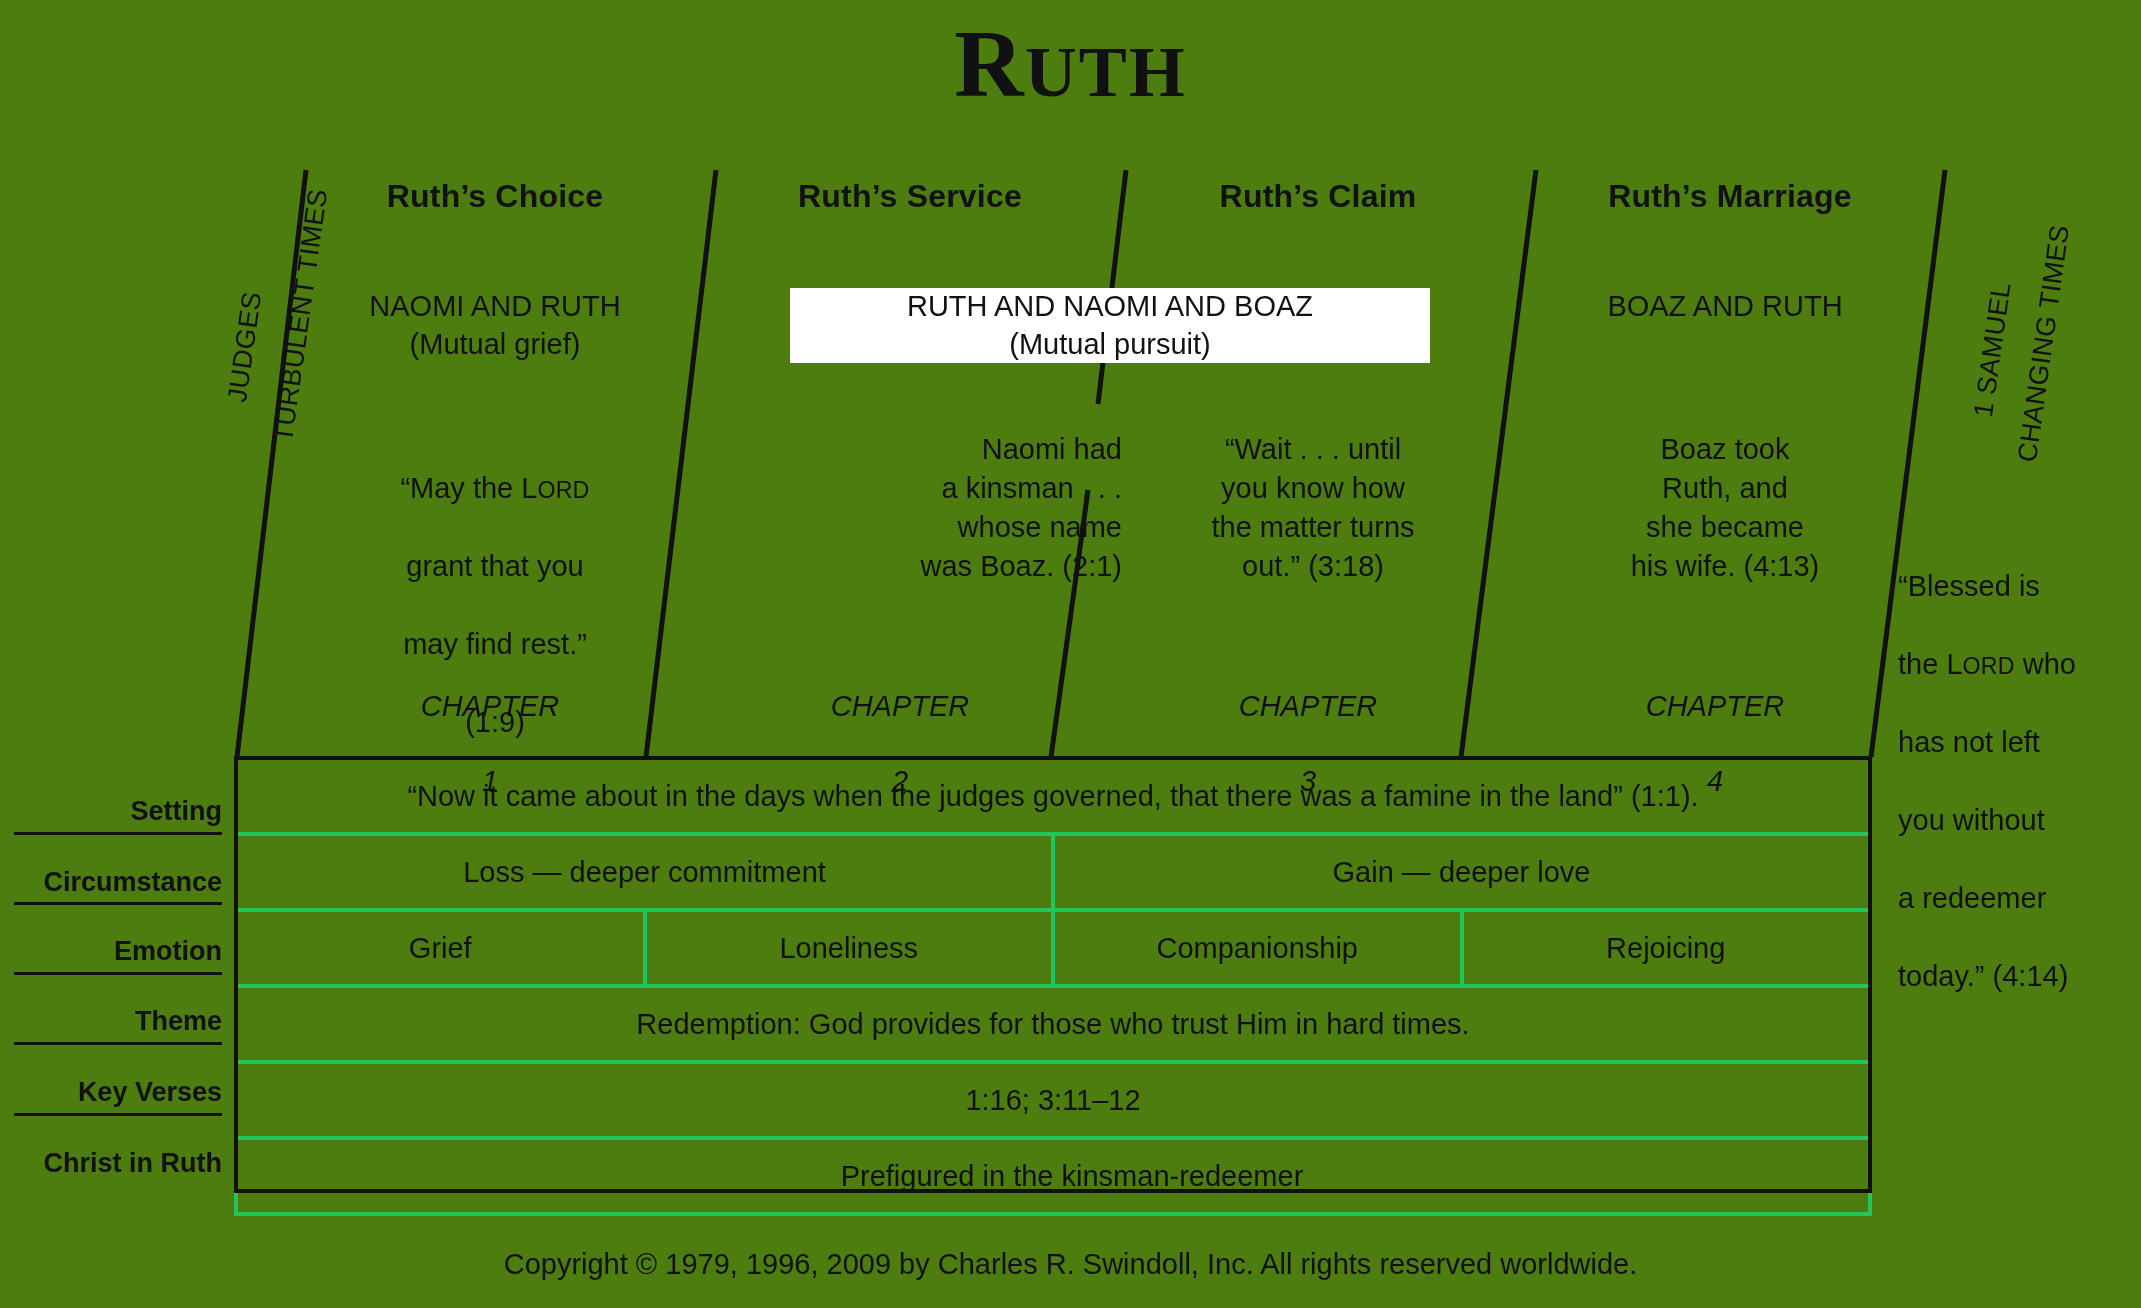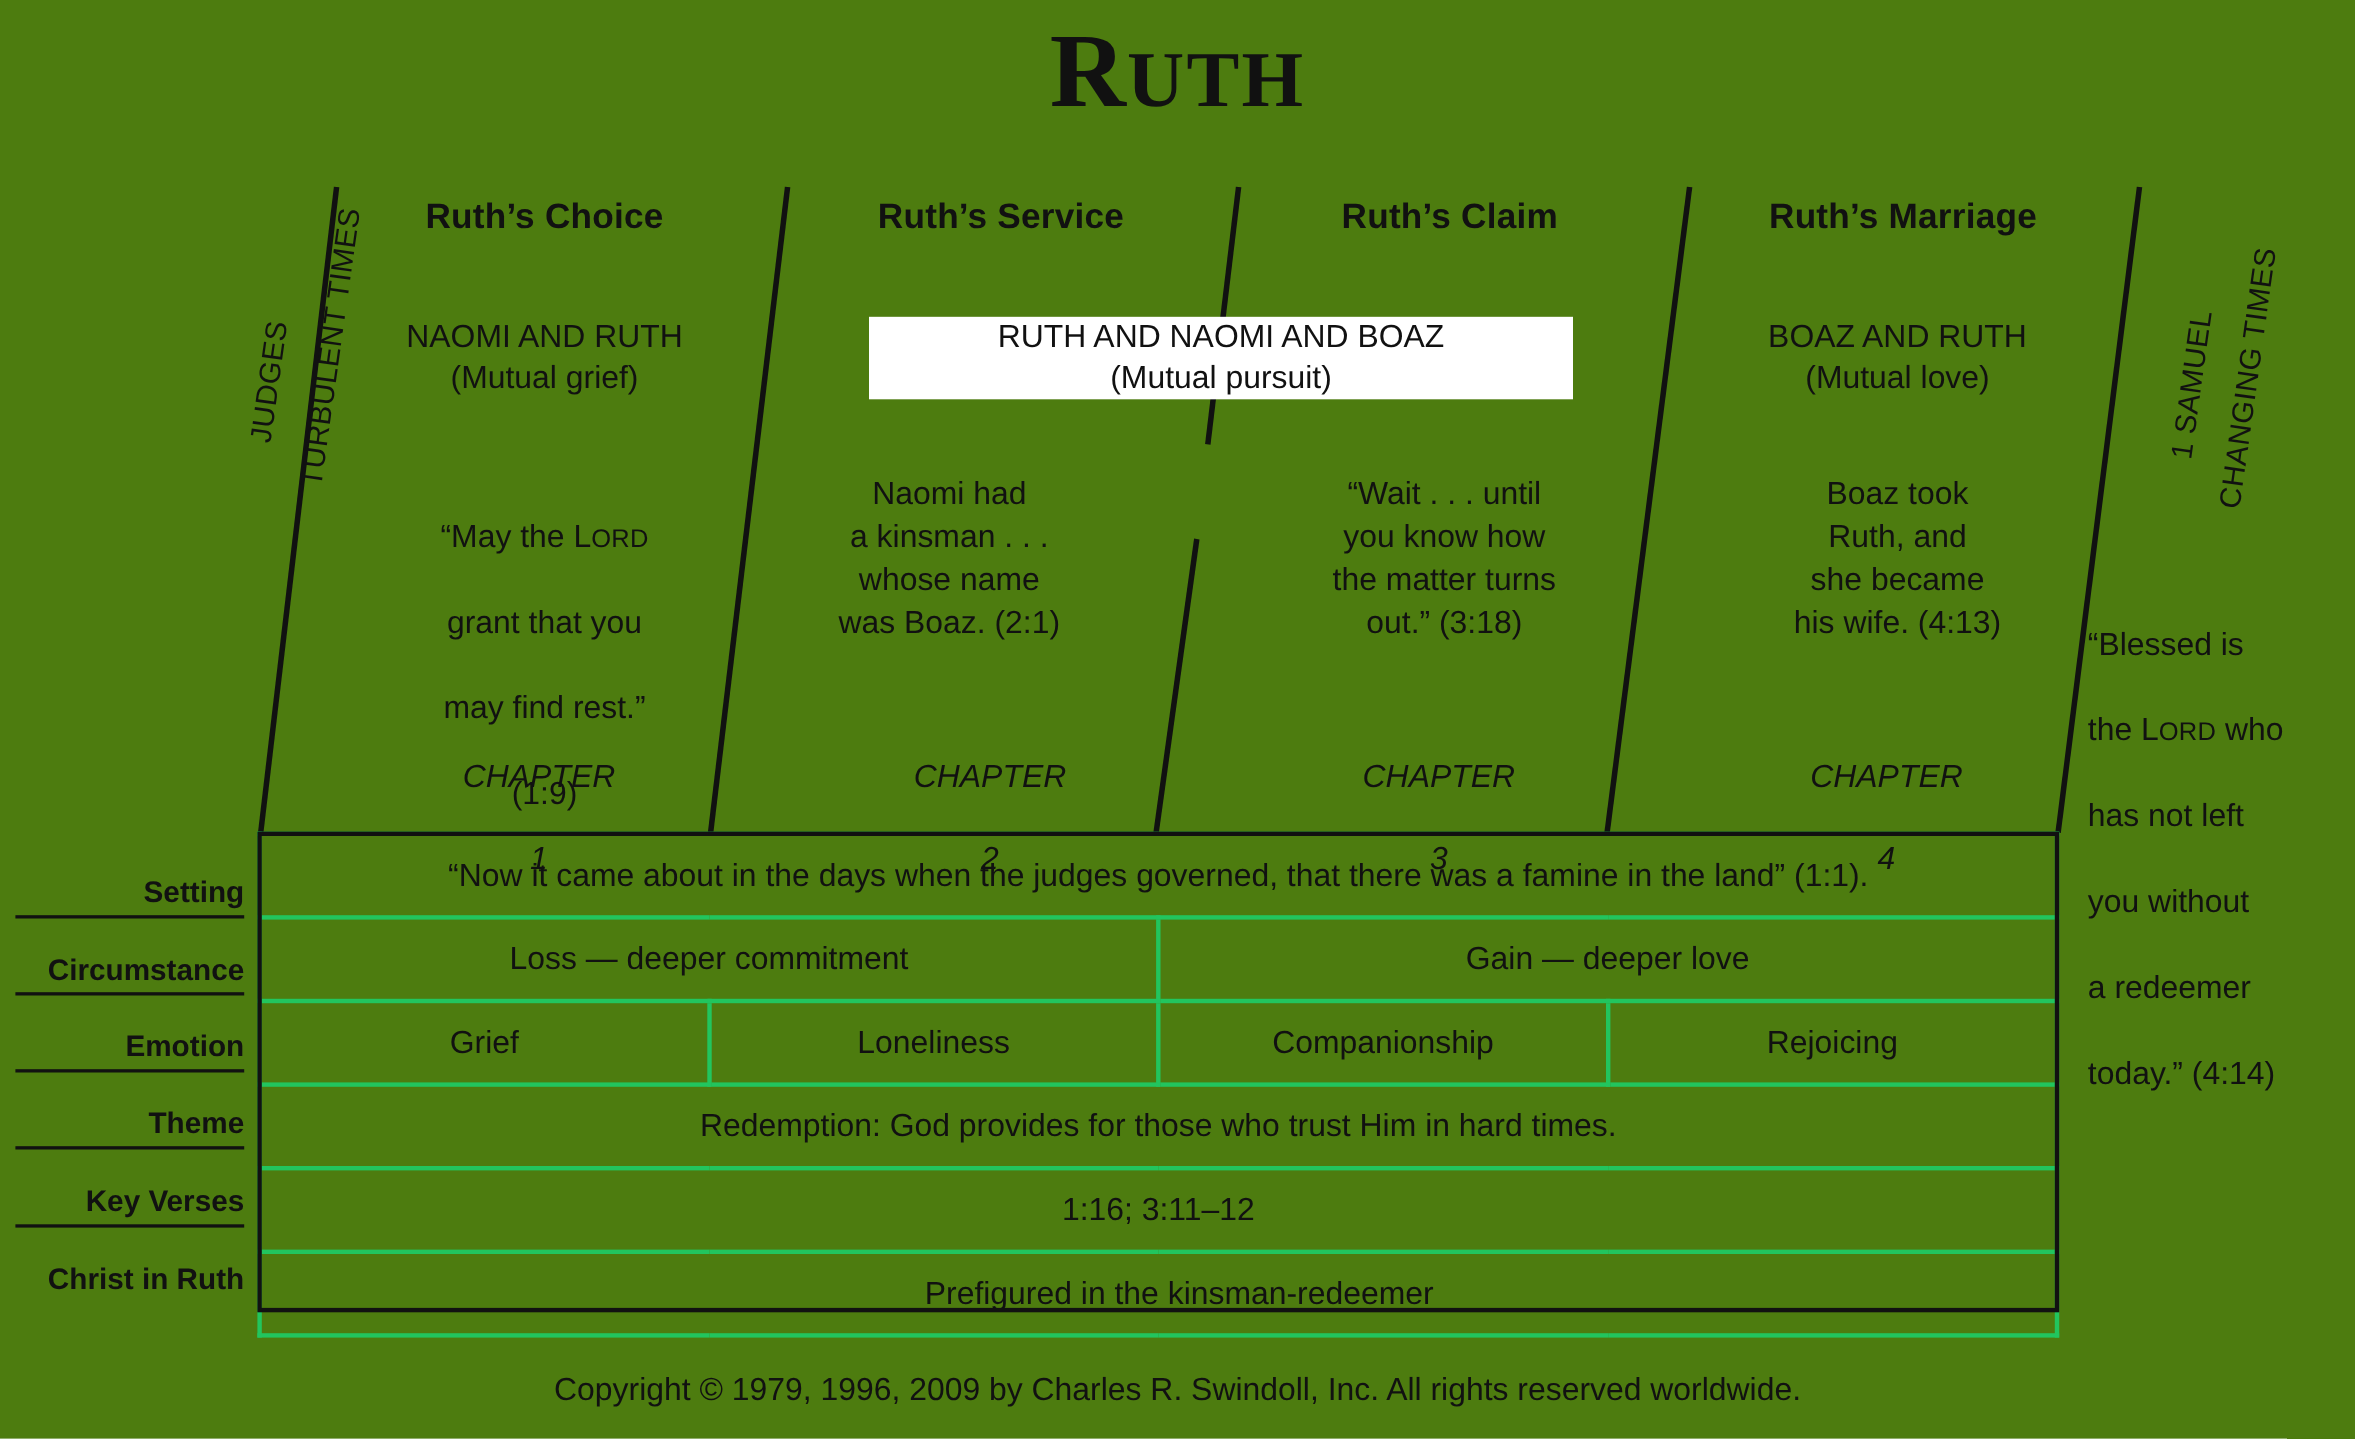--- a/index.html
+++ b/index.html
@@ -216,21 +216,21 @@
     <div>grant that you</div>
     <div>may find rest.”</div>
     <div>(1:9)</div>
   </div>
   <div class="col col-chapter" style="left:300px; top:650px; width:380px;">
     <div>CHAPTER</div>
     <div>1</div>
   </div>
 
   <div class="col col-head" style="left:720px; top:178px; width:380px;">Ruth’s Service</div>
-  <div class="col col-quote" style="left:668px; top:430px; width:390px;">Naomi had
+  <div class="col col-quote" style="left:732px; top:430px; width:390px;text-align:right;">Naomi had
 a kinsman . . .
 whose name
 was Boaz. (2:1)</div>
   <div class="col col-chapter" style="left:710px; top:650px; width:380px;">
     <div>CHAPTER</div>
     <div>2</div>
   </div>
 
   <div class="col col-head" style="left:1128px; top:178px; width:380px;">Ruth’s Claim</div>
   <div class="col col-quote" style="left:1118px; top:430px; width:390px;">“Wait . . . until
@@ -243,21 +243,20 @@
   </div>
 
   <div class="span-pair" style="left:790px; top:288px; width:640px;">
     <div>RUTH AND NAOMI AND BOAZ</div>
     <div>(Mutual pursuit)</div>
   </div>
 
   <div class="col col-head" style="left:1530px; top:178px; width:400px;">Ruth’s Marriage</div>
   <div class="col col-pair" style="left:1525px; top:288px; width:400px;">
     <div>BOAZ AND RUTH</div>
-    <div>(Mutual love)</div>
   </div>
   <div class="col col-quote" style="left:1525px; top:430px; width:400px;">Boaz took
 Ruth, and
 she became
 his wife. (4:13)</div>
   <div class="col col-chapter" style="left:1520px; top:650px; width:390px;">
     <div>CHAPTER</div>
     <div>4</div>
   </div>
 

